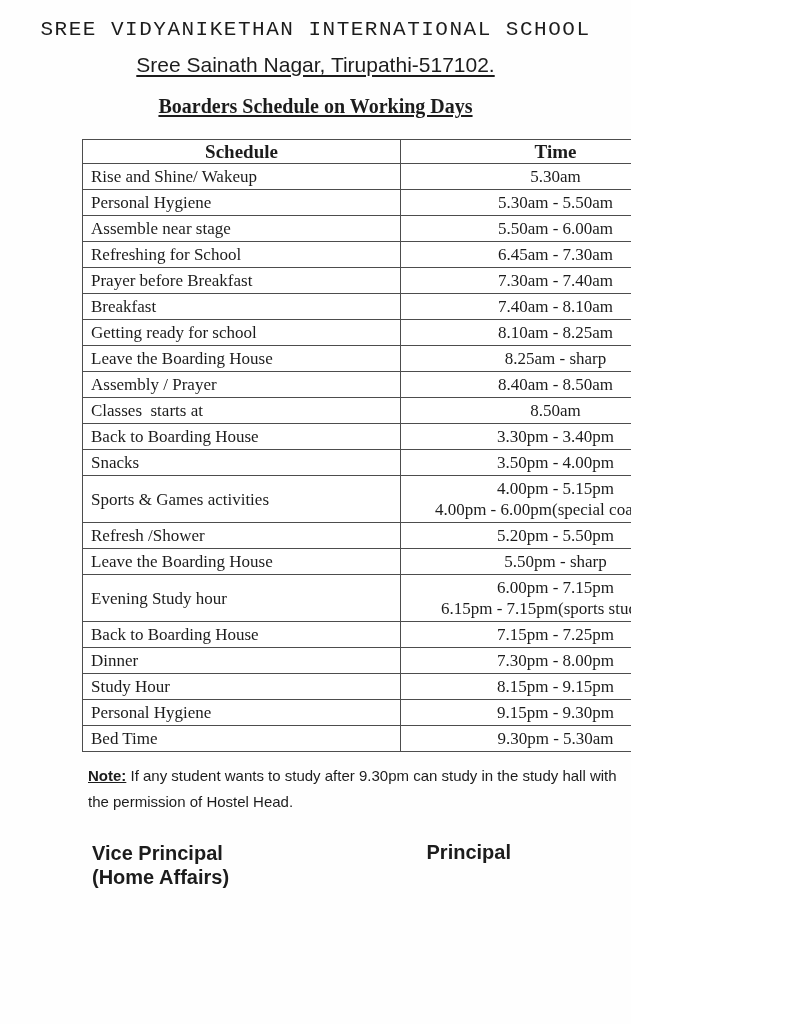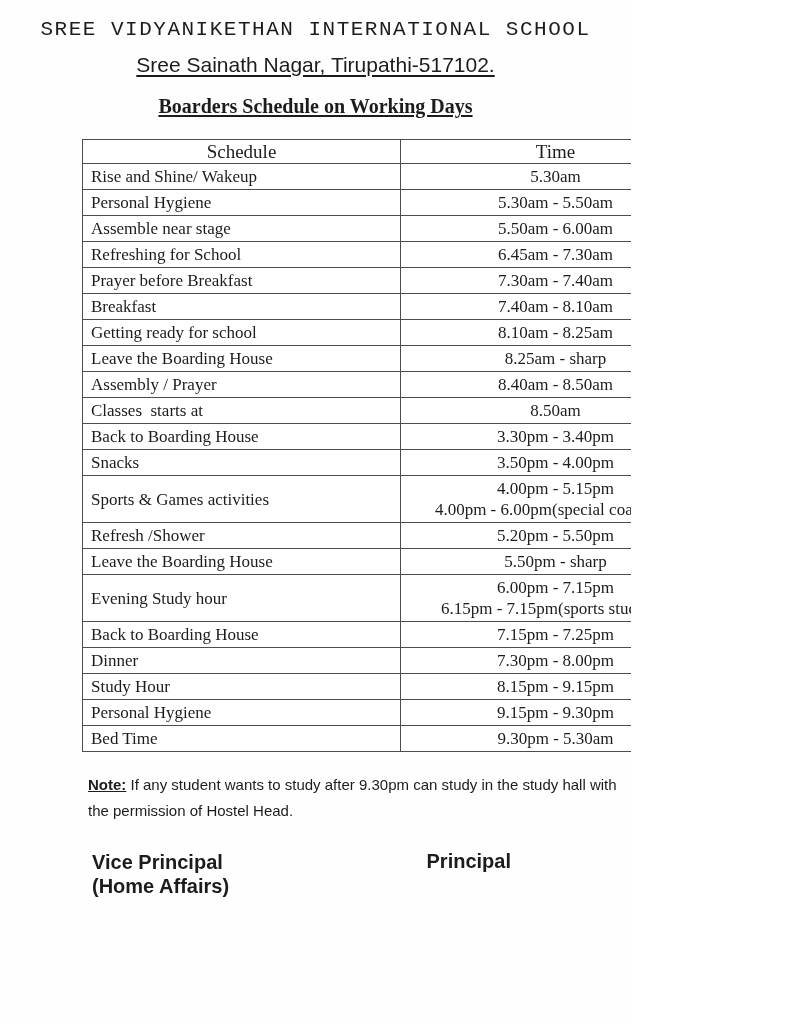--- a/index.html
+++ b/index.html
@@ -53,39 +53,39 @@
   table.schedule-table col.c-time     { width: 310px; }
   table.schedule-table th,
   table.schedule-table td {
     border: 1px solid #4d4d4d;
     line-height: 21px;
     vertical-align: middle;
     background: #fff;
   }
   table.schedule-table th {
     font-size: 19px;
-    font-weight: normal;
+    font-weight: bold;
     text-align: center;
     padding: 1px 4px;
   }
   td.cell-schedule {
     text-align: left;
     padding: 2px 6px 2px 8px;
     white-space: pre-wrap;
   }
   td.cell-time {
     text-align: center;
     padding: 2px 4px;
     white-space: pre-line;
   }
   .note {
     font-family: "Liberation Sans", sans-serif;
     font-size: 15px;
     line-height: 26px;
-    margin: 20px 0 0 88px;
+    margin: 11px 0 0 88px;
     max-width: 585px;
   }
   .note .note-label {
     font-weight: bold;
     text-decoration: underline;
   }
   .signatures {
     font-family: "Liberation Sans", sans-serif;
     font-size: 20px;
     font-weight: bold;

